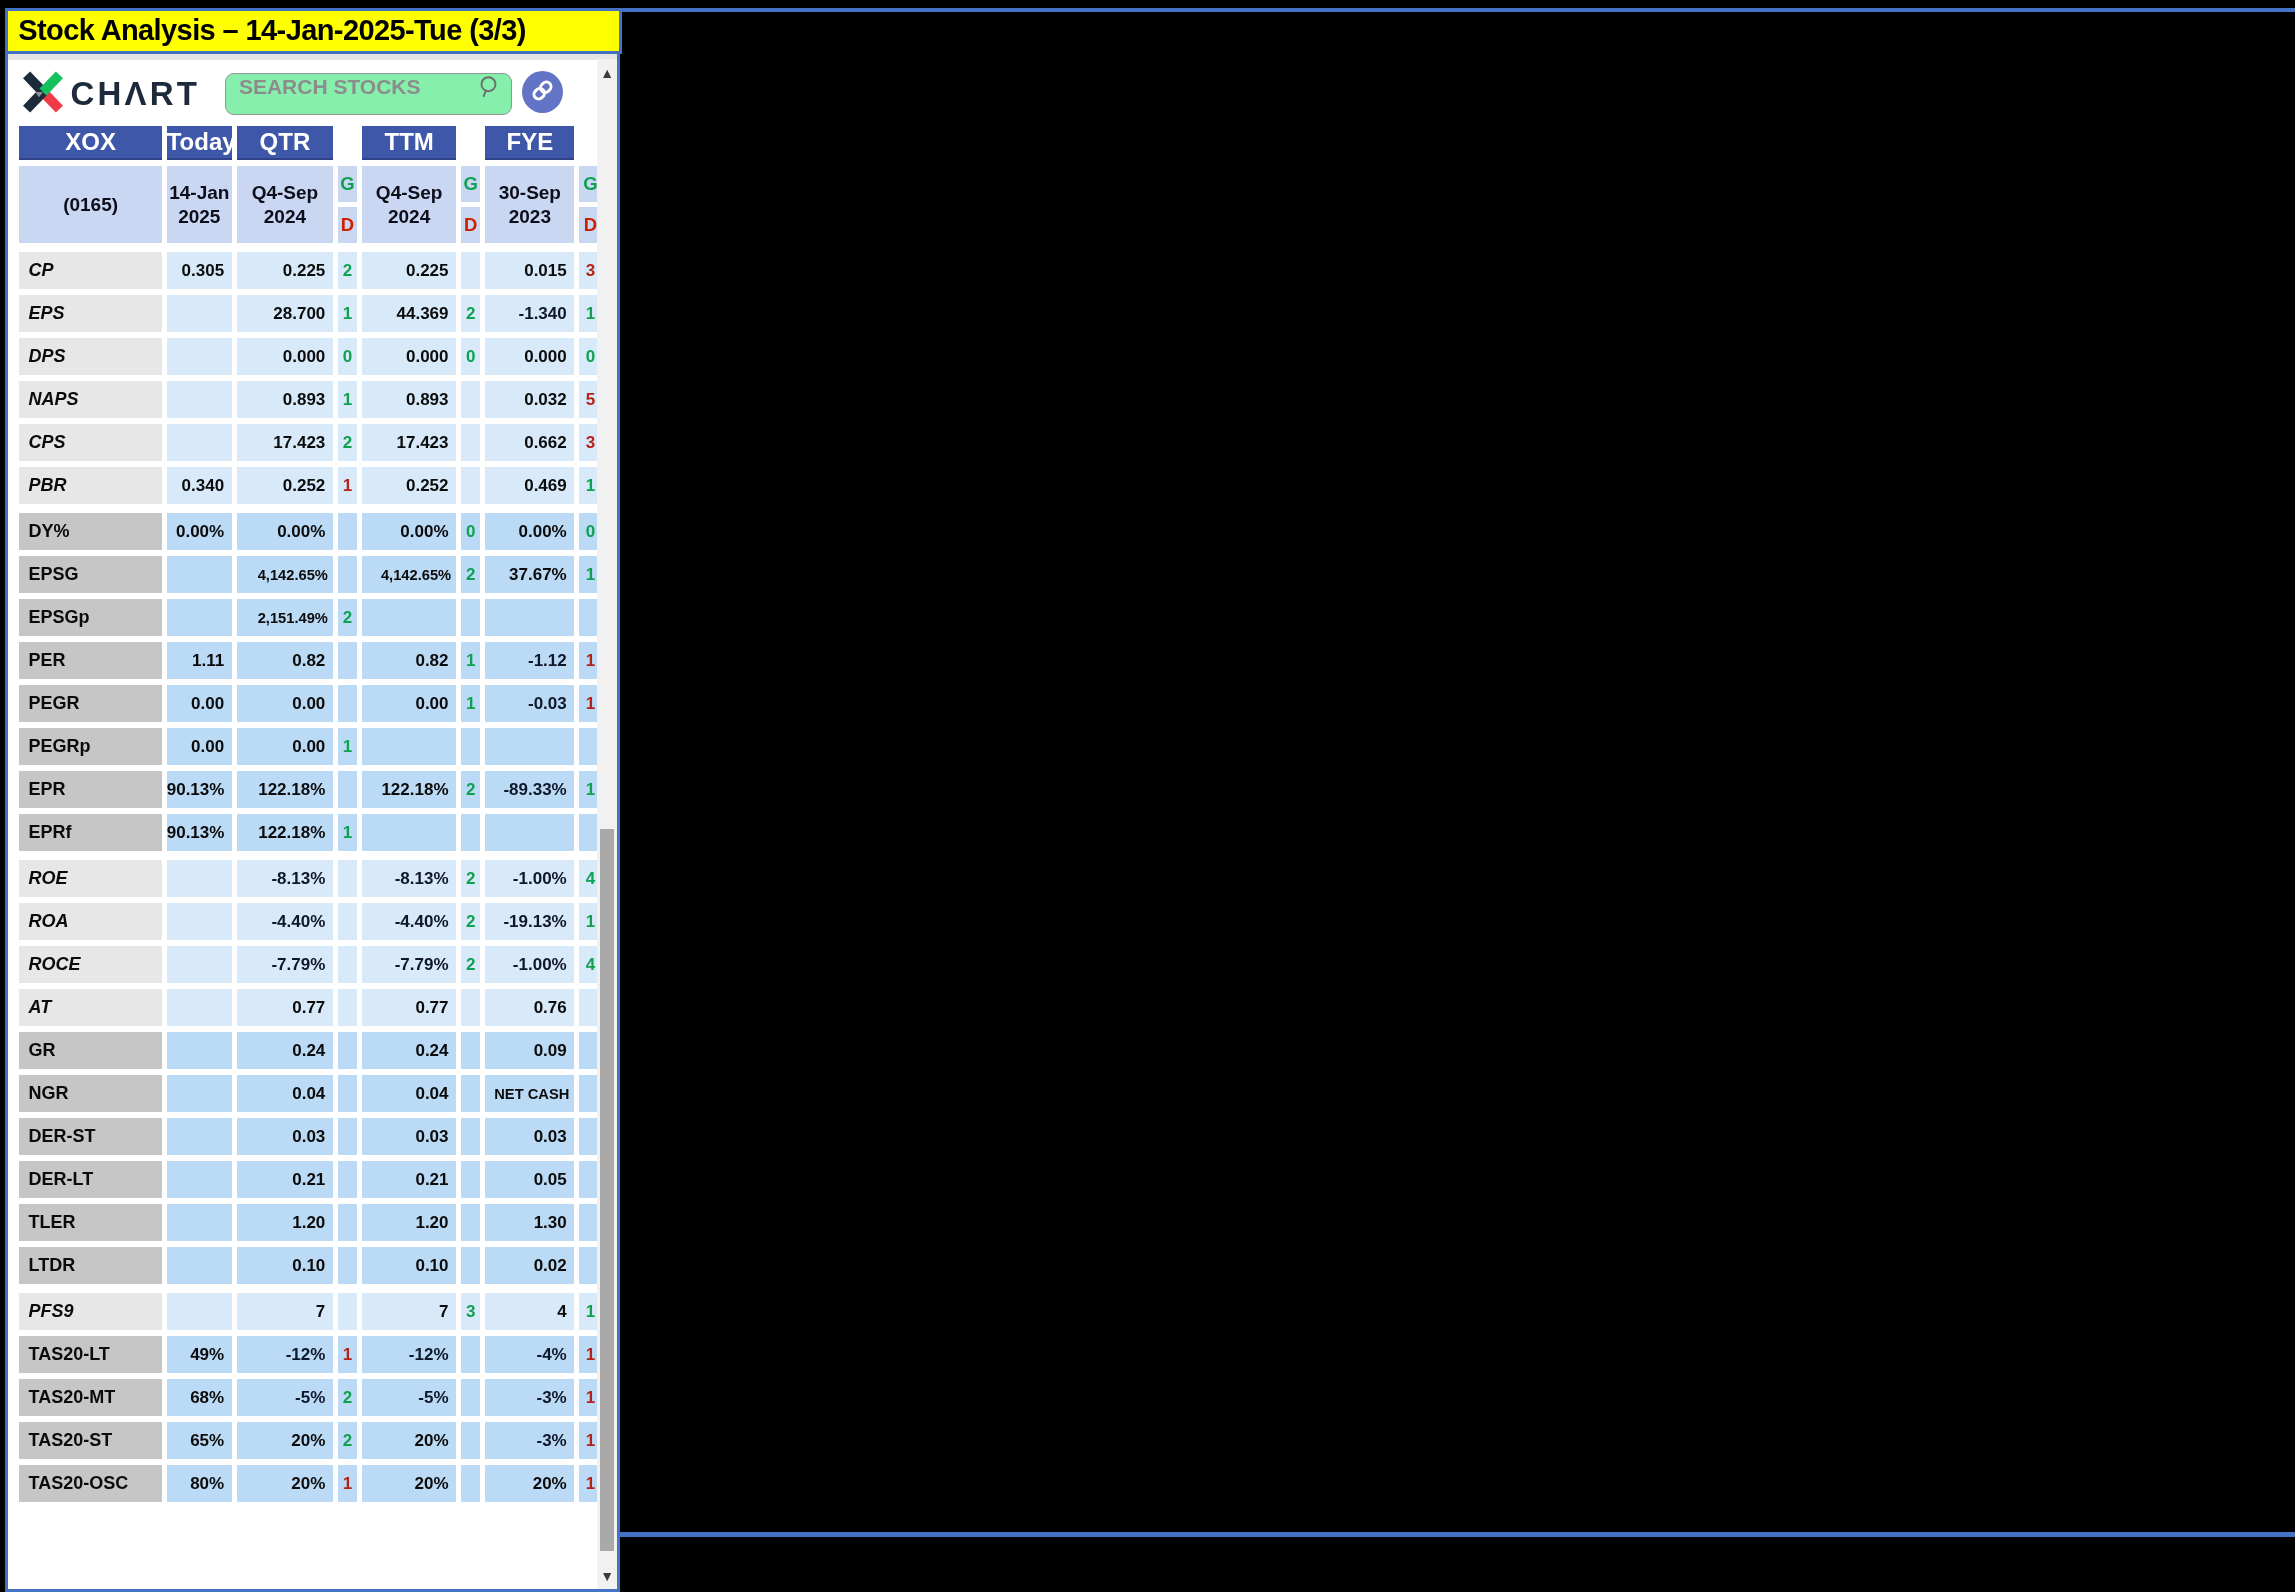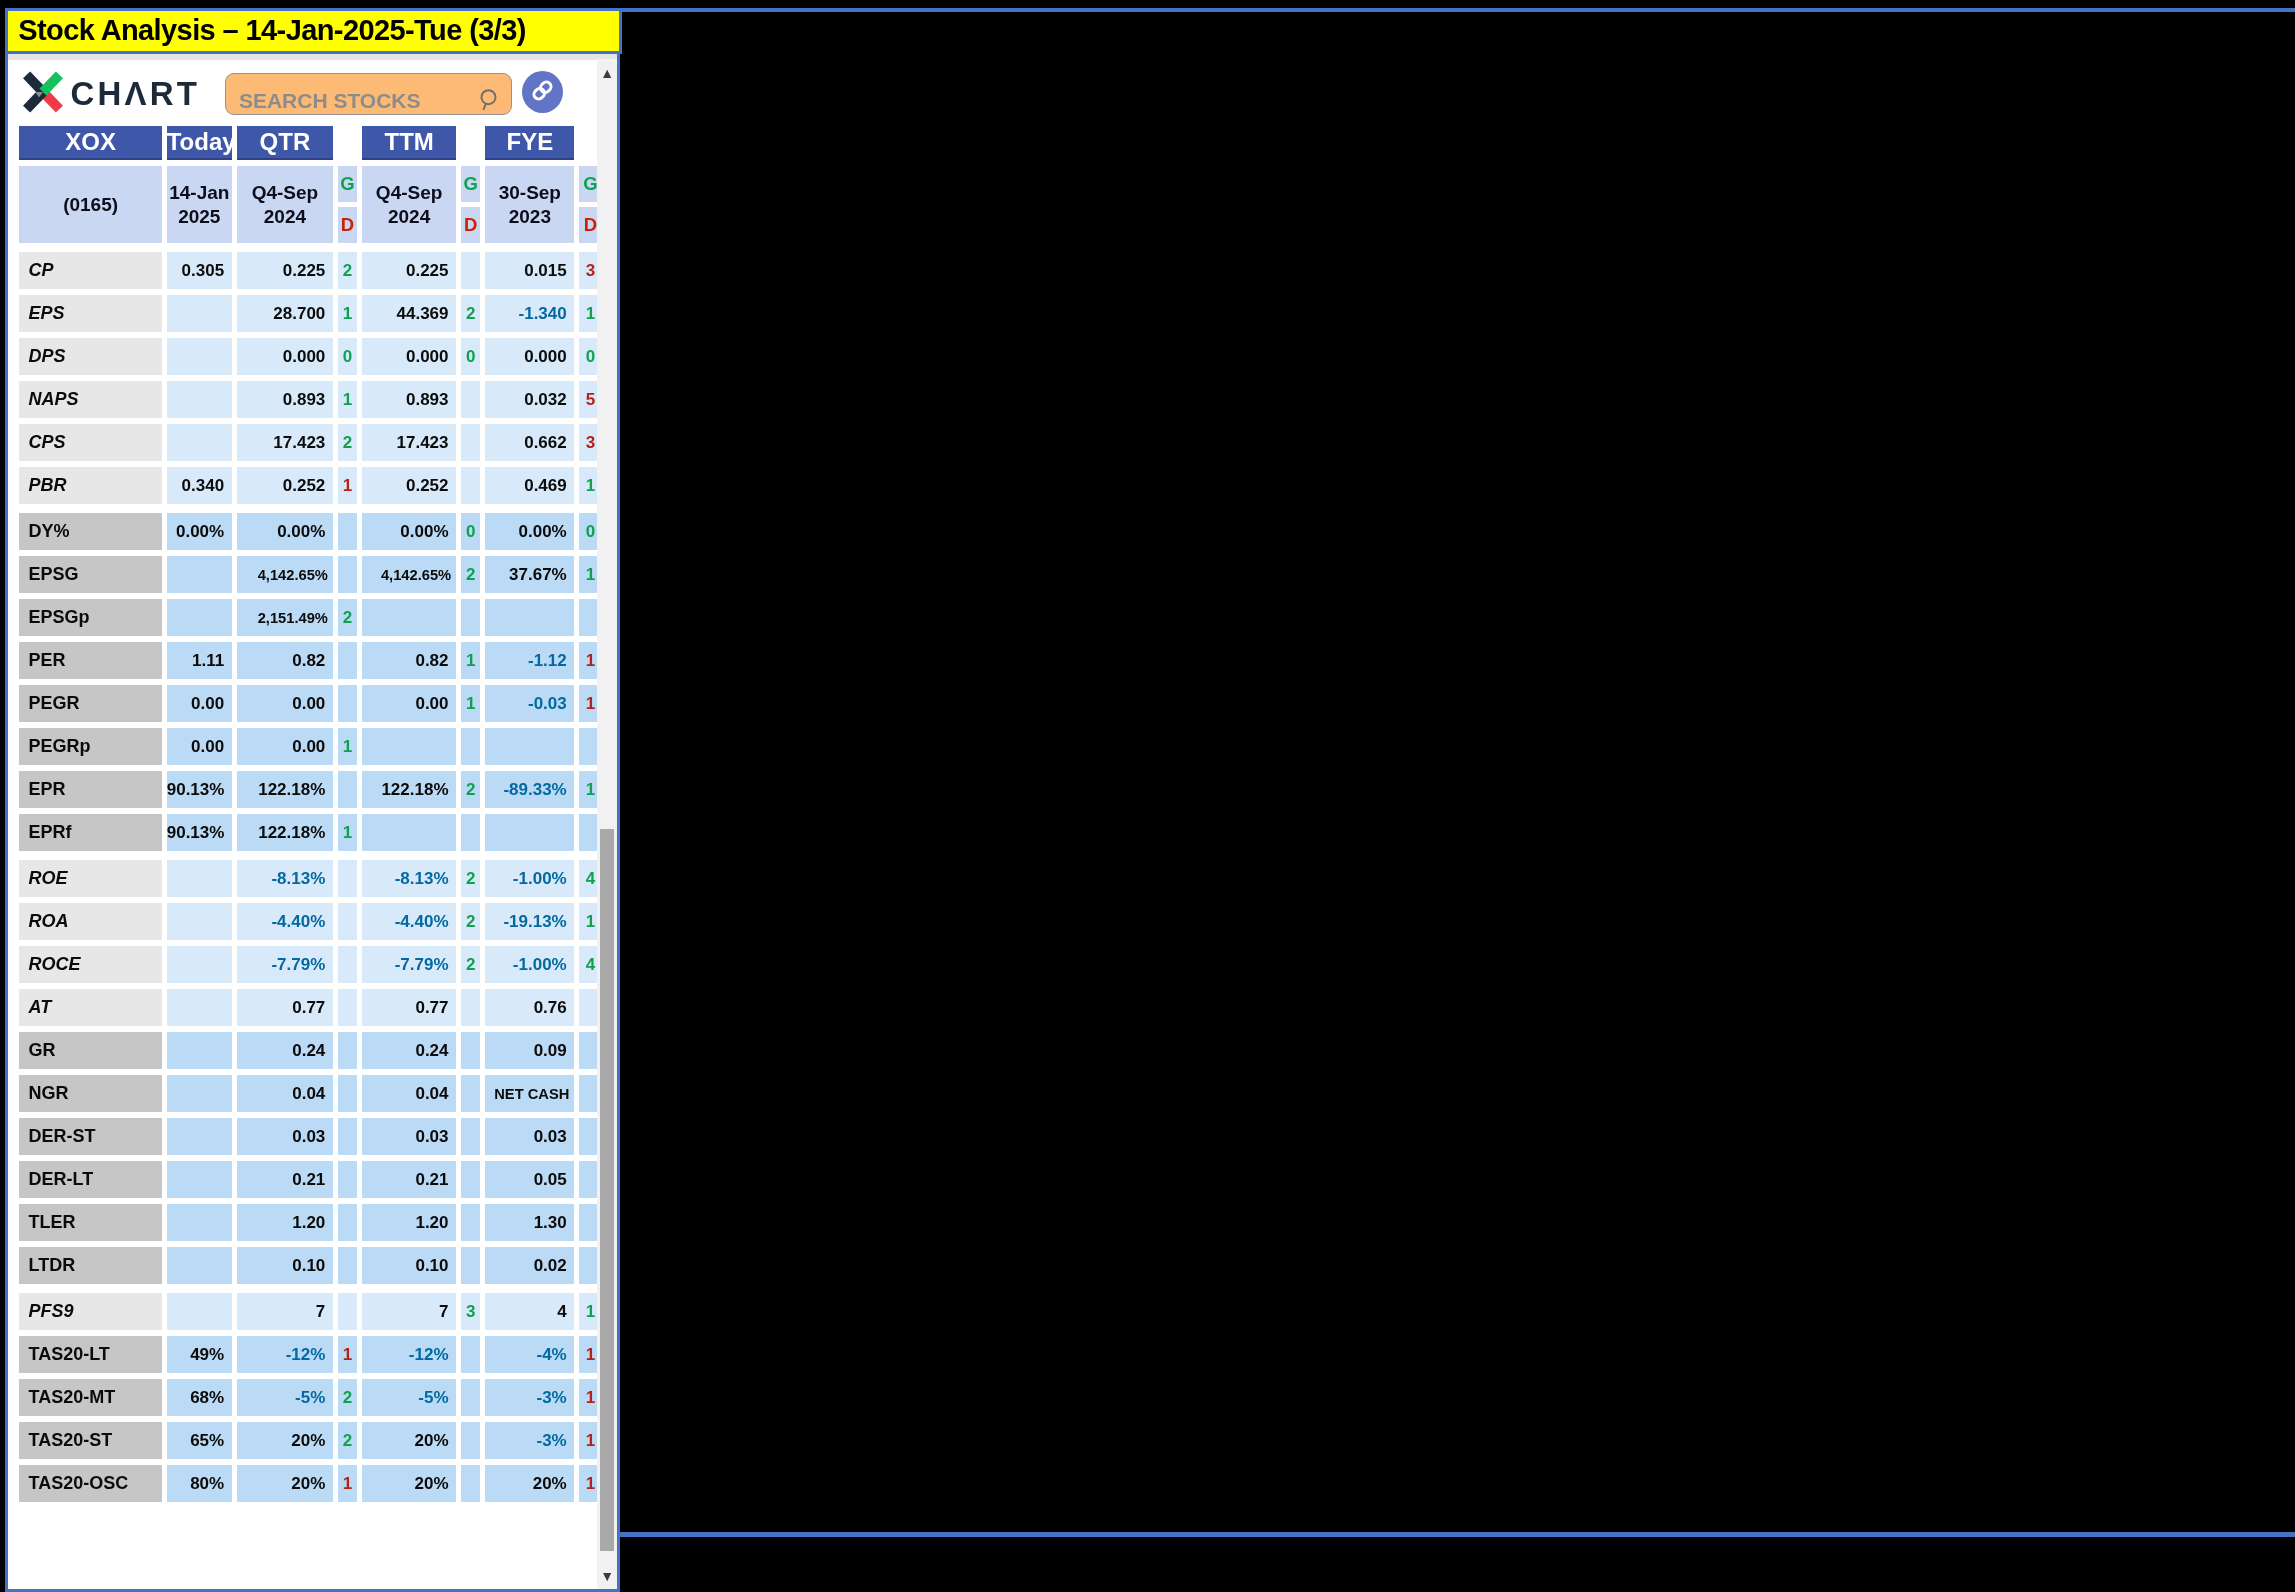--- a/index.html
+++ b/index.html
@@ -22,22 +22,22 @@
     position:absolute;left:5.1px;top:54px;width:609px;height:1535px;background:#FFFFFF;
     border-left:3.8px solid #4472C4;border-right:3.8px solid #4472C4;border-bottom:3.8px solid #4472C4;
     overflow:hidden;
   }
   .panel-topshadow{position:absolute;left:0;top:0;width:100%;height:6.4px;background:#E4E4E4;}
   
   .logo{position:absolute;left:14px;top:16.6px;display:flex;align-items:flex-end;}
   .logo svg{display:block;}
   .logo .word{font-size:33px;font-weight:bold;color:#1C2A3A;letter-spacing:3.2px;margin-left:6.4px;}
   .search-box{
-    position:absolute;left:217px;top:19px;width:285px;height:40px;background:#fdba74;
-    border:1.9px solid #949494;border-radius:9px;display:flex;align-items:flex-end;
+    position:absolute;left:217px;top:19px;width:285px;height:40px;background:#86efac;
+    border:1.9px solid #949494;border-radius:9px;display:flex;align-items:flex-start;
   }
   .search-box input{
     flex:1;border:none;outline:none;background:transparent;
     font-family:"Liberation Sans", sans-serif;font-size:21px;font-weight:600;color:#555;
     padding-left:12.8px;letter-spacing:0px;min-width:0;
   }
   .search-box input::placeholder{color:#8C8C8C;opacity:1;}
   .search-box .mag{margin-right:9px;display:block;}
   .link-btn{
     position:absolute;left:514px;top:16.6px;width:41px;height:42px;border-radius:50%;
@@ -67,21 +67,21 @@
   .gdwrap{display:flex;flex-direction:column;height:77px;gap:5.1px;}
   .gdwrap div{flex:1;background:#C9D7F3;display:flex;align-items:center;justify-content:center;
     font-size:18.5px;font-weight:bold;}
   .gdwrap .g{color:#0FA14F;}
   .gdwrap .d{color:#CC2200;}
   tbody td{height:37px;vertical-align:middle;font-weight:bold;font-size:17px;color:#0B0B0B;}
   tbody td.lbl{text-align:left;padding-left:9px;font-size:18px;}
   tbody td.val{text-align:right;padding-right:7.7px;}
   tbody td.gd{text-align:center;font-size:17px;}
   tbody td.val.sm{font-size:14.7px;padding-right:5.1px;}
-  tbody td.neg{color:#0369a1;}
+  tbody td.neg{color:#0f172a;}
   tbody td.gd.g{color:#0FA14F;}
   tbody td.gd.r{color:#B52318;}
   tr.a td.lbl{background:#E7E7E7;font-style:italic;}
   tr.a td.val, tr.a td.gd{background:#D8EAF9;}
   tr.b td.lbl{background:#C6C6C6;}
   tr.b td.val, tr.b td.gd{background:#BBDAF5;}
   tr.gs td{border-top:3.8px solid #FFFFFF;}
 </style>
 </head>
 <body>

